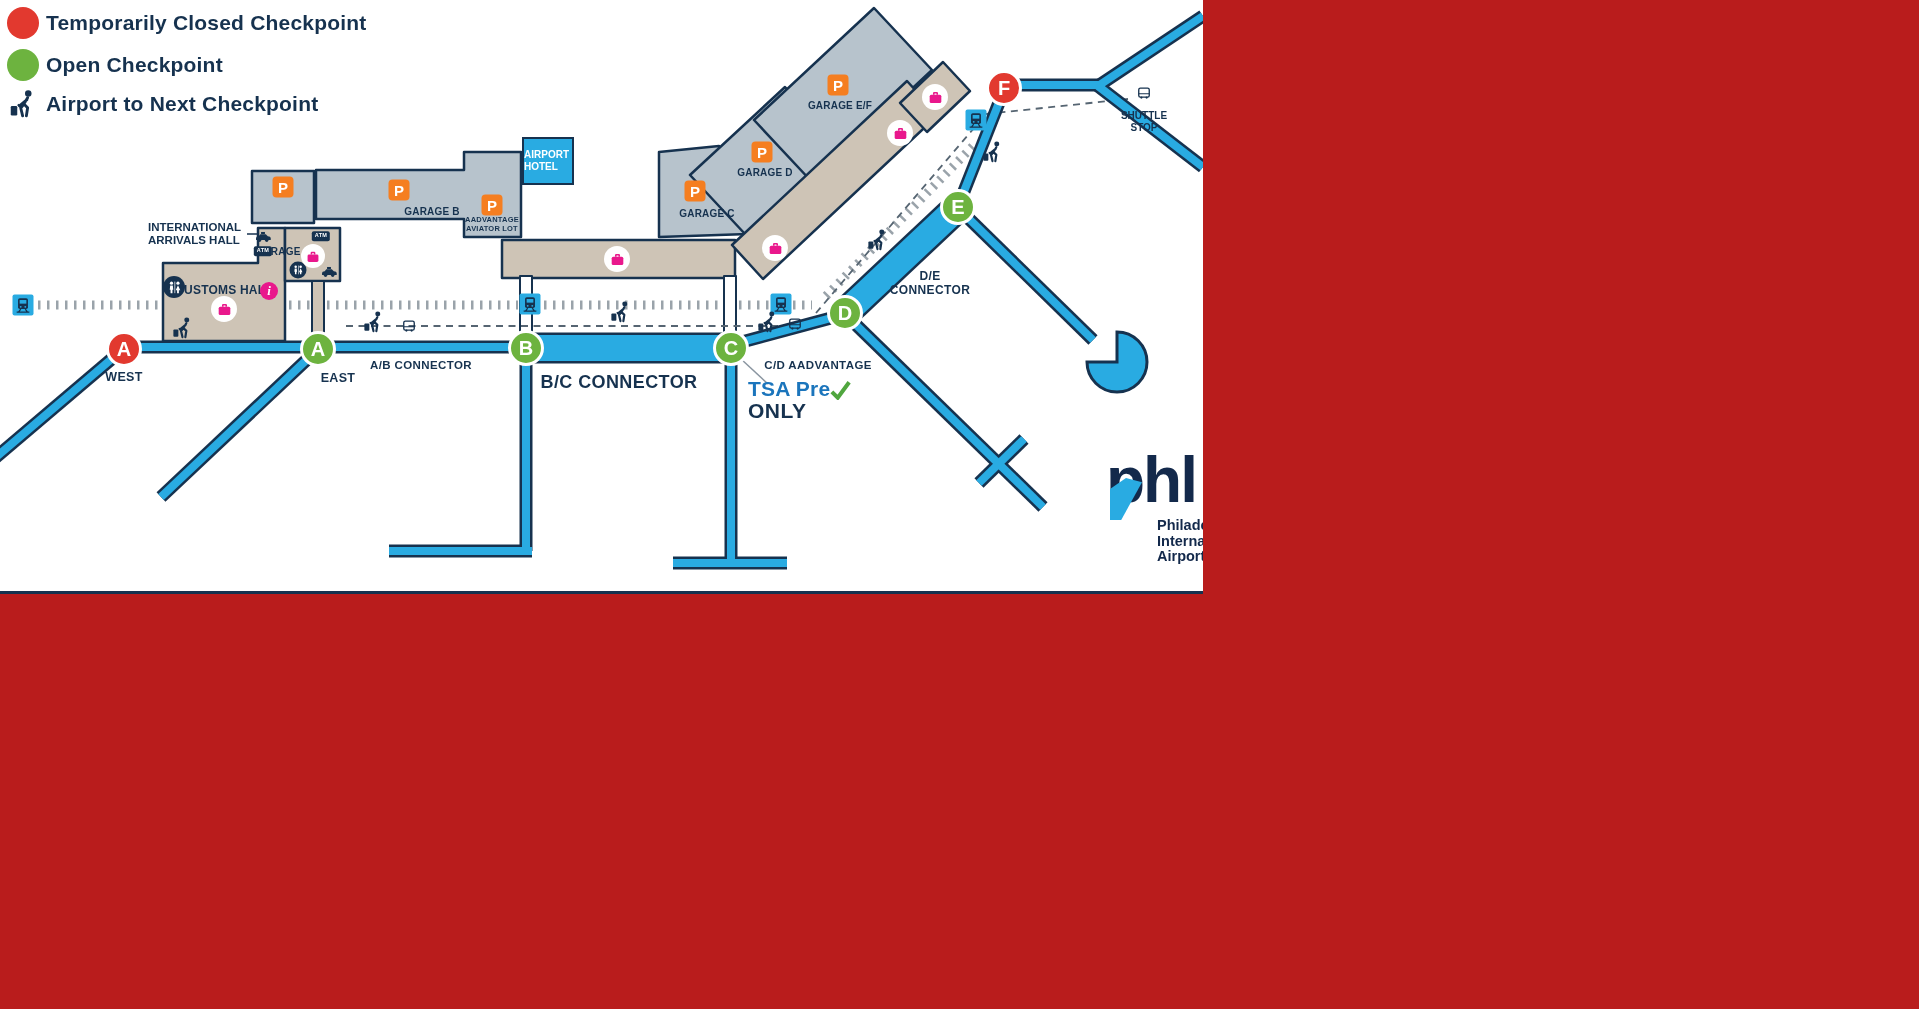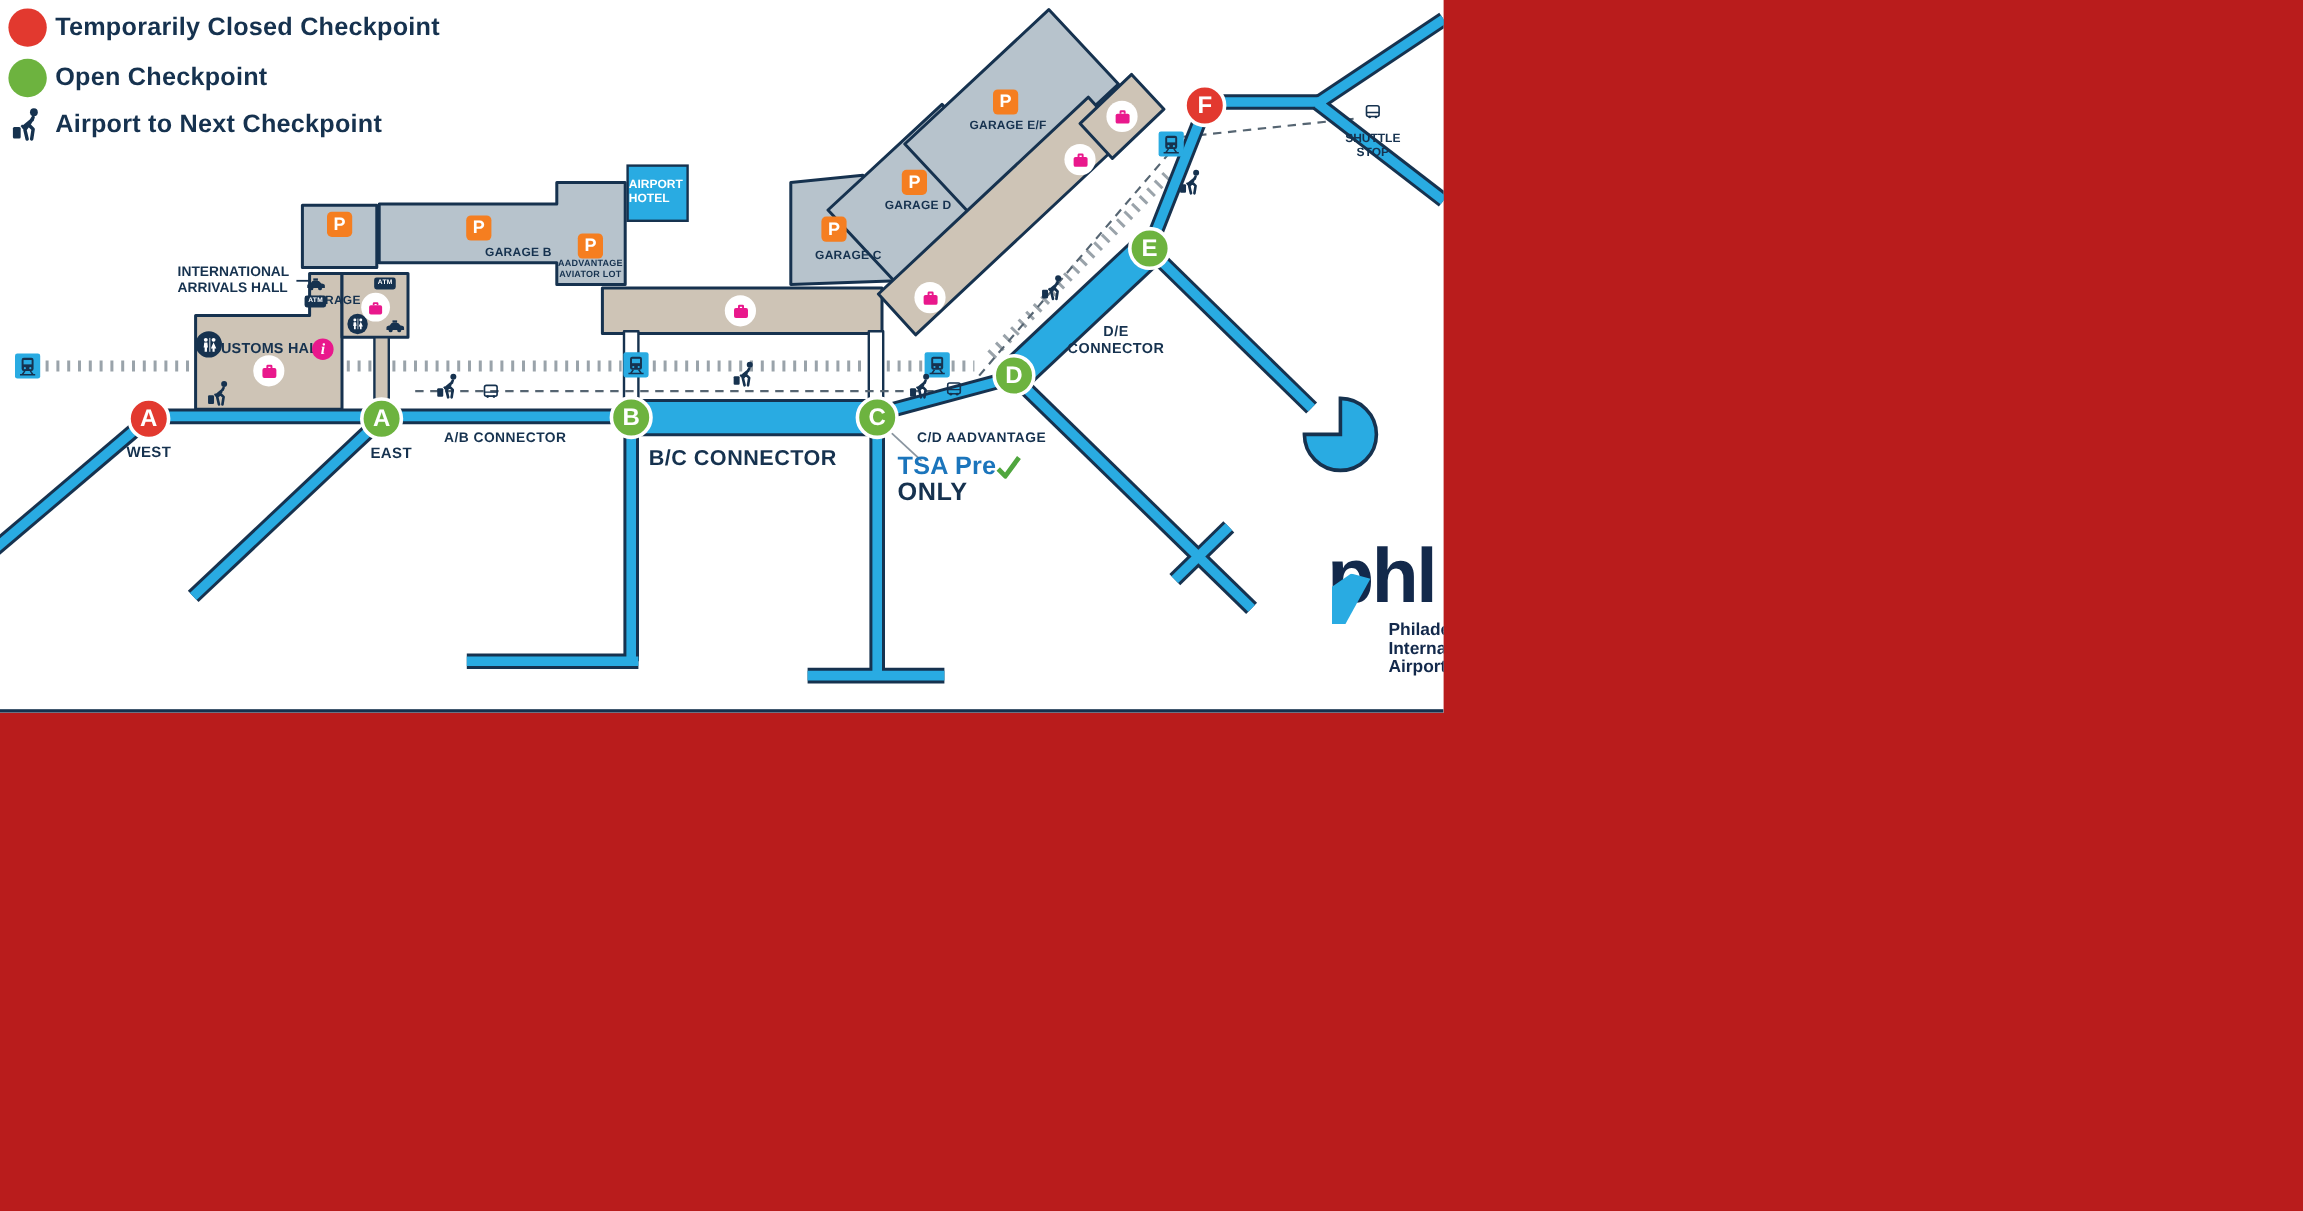--- a/index.html
+++ b/index.html
@@ -339,21 +339,21 @@
       </div>
     <div class="glyph" style="left:992px;top:152px;">
       <svg width="23" height="23" viewBox="0 0 24 24">
           <use href="#sym-walker"></use>
         </svg>
       </div>
 
     <div class="cp closed" style="left:124px;top:349px;">A</div>
     <div class="cp-sub" style="left:124px;top:370px;">WEST</div>
     <div class="cp open" style="left:318px;top:349px;">A</div>
-    <div class="cp-sub" style="left:326px;top:371px;">EAST</div>
+    <div class="cp-sub" style="left:338px;top:371px;">EAST</div>
     <div class="cp open" style="left:526px;top:348px;">B</div>
     <div class="cp open" style="left:731px;top:348px;">C</div>
     <div class="cp open" style="left:845px;top:313px;">D</div>
     <div class="cp open" style="left:958px;top:207px;">E</div>
     <div class="cp closed" style="left:1004px;top:88px;">F</div>
 
     <div class="conn" style="left:421px;top:365px;">A/B CONNECTOR</div>
     <div class="conn" style="left:619px;top:382px;font-size:18px;">B/C CONNECTOR</div>
     <div class="conn" style="left:818px;top:365px;">C/D AADVANTAGE</div>
     <div class="conn" style="left:930px;top:284px;font-size:12px;white-space:normal;width:84px;text-align:center;line-height:1.15;">D/E CONNECTOR</div>

